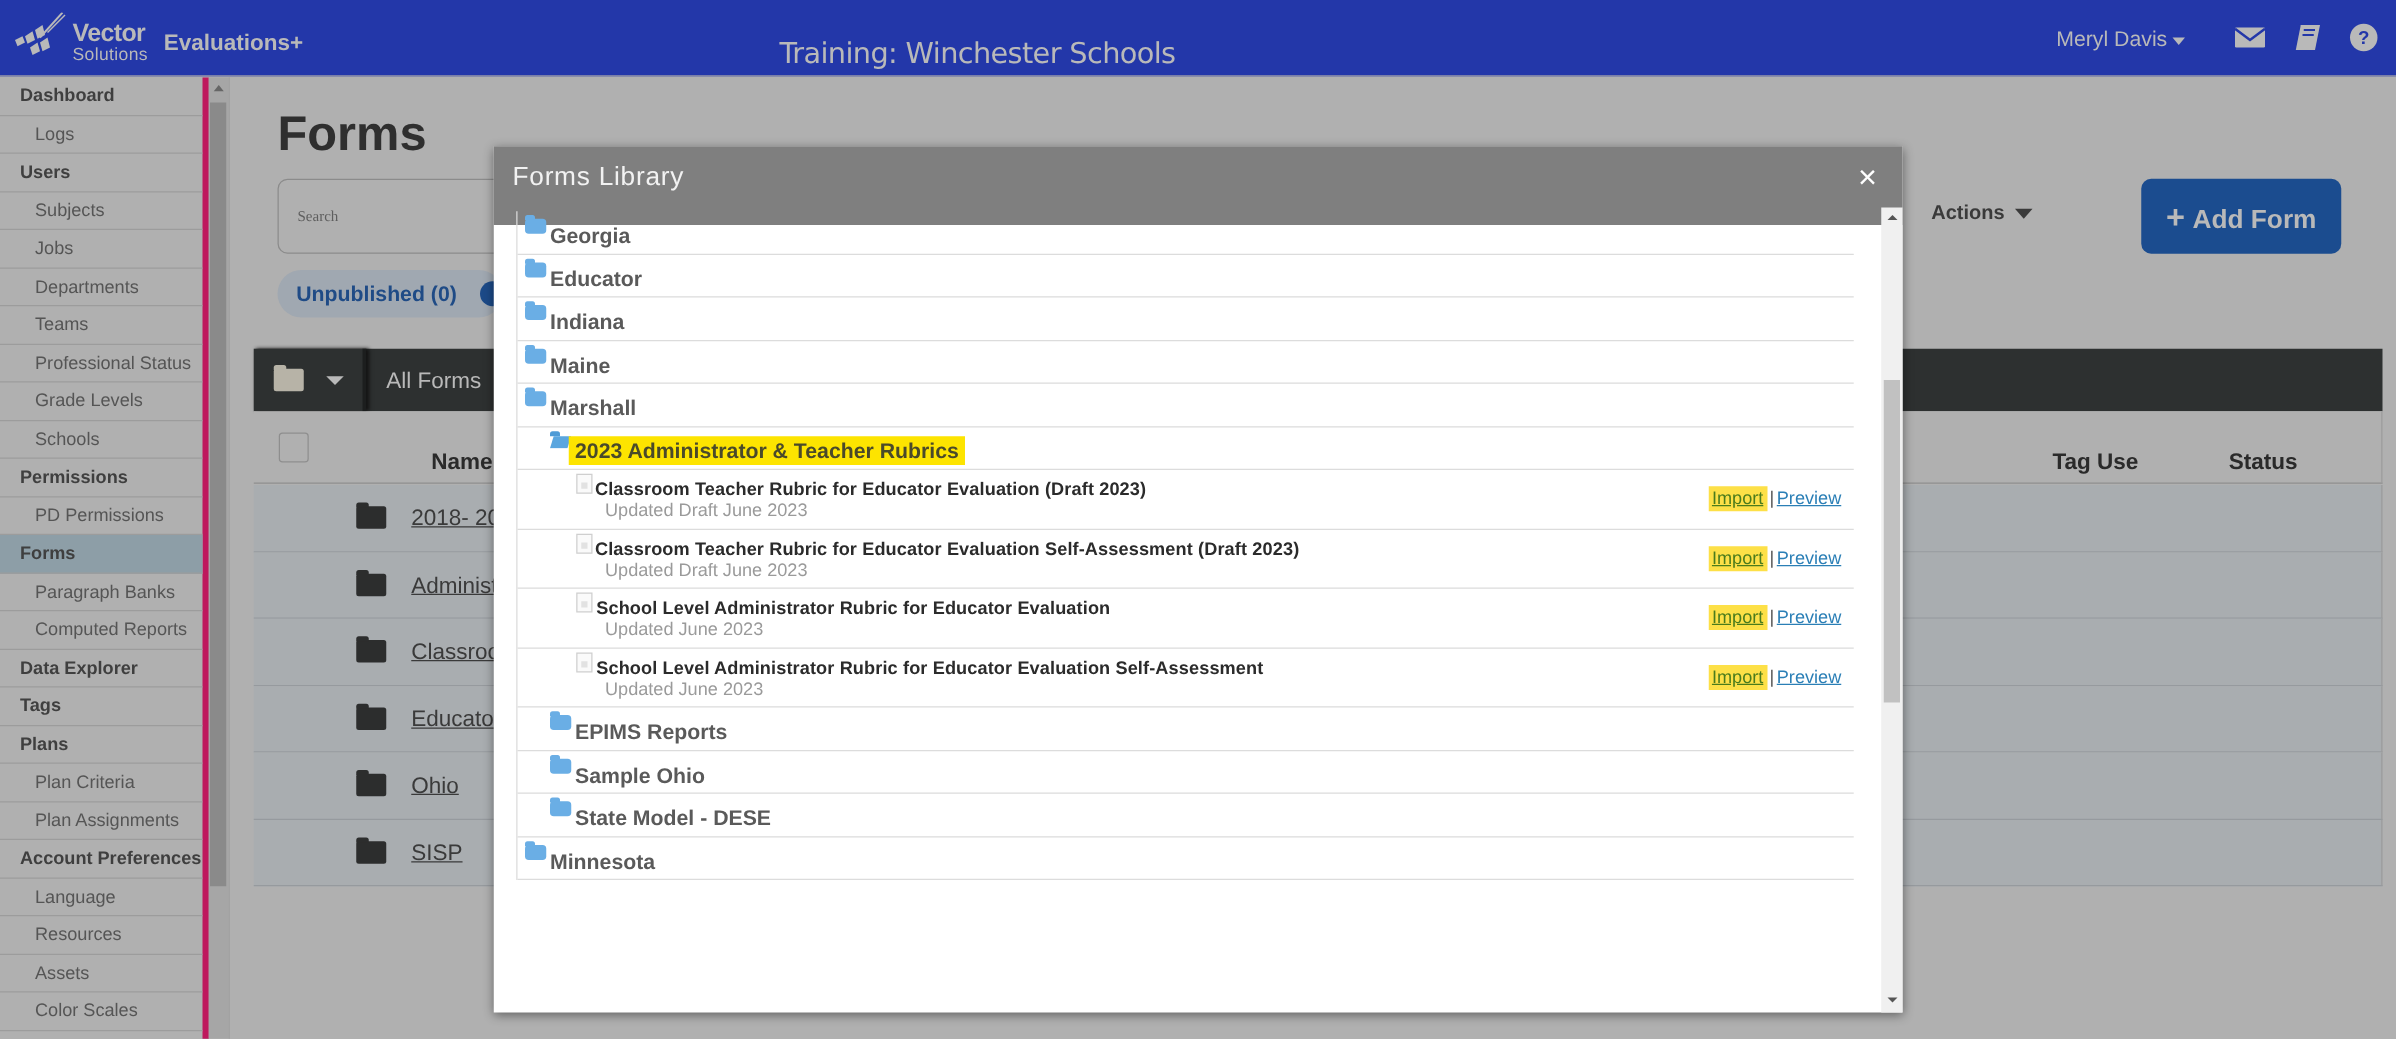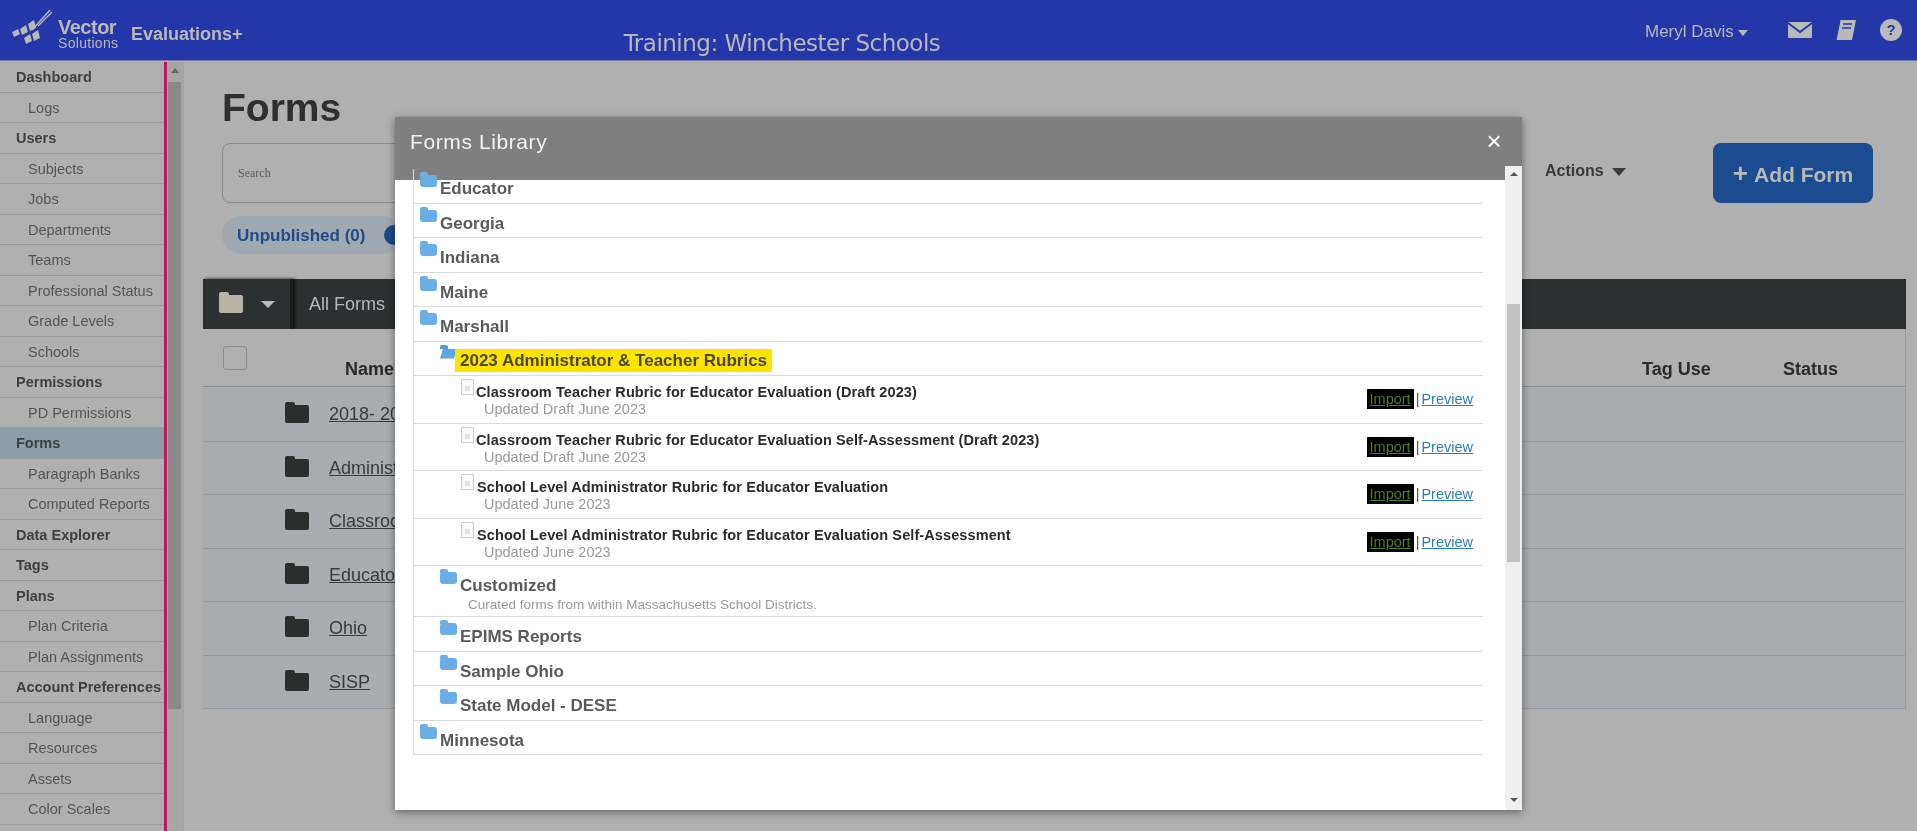--- a/index.html
+++ b/index.html
@@ -11,21 +11,21 @@
     .logo { position: absolute; left: 10px; top: 10px; width: 110px; height: 42px; }
     .logo-word1 { position: absolute; left: 48px; top: 6px; color: #b9b9b9; font-size: 20px; font-weight: bold; letter-spacing: -0.5px; }
     .logo-word2 { position: absolute; left: 48px; top: 25px; color: #b9b9b9; font-size: 14px; font-weight: normal; letter-spacing: 0.3px; }
     .app-name { position: absolute; left: 131px; top: 24px; color: #b9b9b9; font-size: 18px; font-weight: bold; }
     .center-title { position: absolute; left: 0; width: 1564px; top: 30px; text-align: center; color: #b9b9b9; font-size: 23px; font-family: "DejaVu Sans", sans-serif; font-weight: normal; letter-spacing: -0.5px; }
     .user-menu { position: absolute; left: 1645px; top: 22px; color: #b9b9b9; font-size: 17px; }
     .user-menu .caret { display: inline-block; width: 0; height: 0; border-left: 5px solid transparent; border-right: 5px solid transparent; border-top: 6px solid #b9b9b9; margin-left: 4px; vertical-align: middle; }
     .top-icon { position: absolute; top: 18px; width: 26px; height: 24px; }
 
     
-    .sidebar { position: absolute; left: 0; top: 62px; width: 167px; height: 770px; background: #b0b0b0; border-right: 3px solid #be185d; }
+    .sidebar { position: absolute; left: 0; top: 62px; width: 167px; height: 770px; background: #b0b0b0; border-right: 5px solid #be185d; }
     .side-item { height: 30.5px; line-height: 30px; font-size: 14.5px; border-bottom: 1px solid #9c9c9c; color: #444; white-space: nowrap; overflow: hidden; }
     .side-item.section { font-weight: bold; padding-left: 16px; color: #3f3f3f; }
     .side-item.sub { padding-left: 28px; color: #555; }
     .side-item.active { background: #8d9ea7; }
     .side-scroll { position: absolute; left: 167px; top: 62px; width: 17px; height: 769px; background: #a6a6a6; }
     .side-scroll .thumb { position: absolute; left: 1px; top: 20px; width: 13px; height: 627px; background: #8a8a8a; }
     .side-scroll .up { position: absolute; left: 4px; top: 6px; width: 0; height: 0; border-left: 4px solid transparent; border-right: 4px solid transparent; border-bottom: 5px solid #666; }
     .main-divider { position: absolute; left: 183px; top: 62px; width: 1px; height: 769px; background: #a2a2a2; }
 
     
@@ -74,21 +74,21 @@
     .fld.open::before { background: #4e9bd6; }
     .fld.open::after { content: ""; position: absolute; left: 0; top: 1px; width: 17px; height: 10px; background: #5aa6df; clip-path: polygon(18% 0, 100% 0, 82% 100%, 0 100%); }
     .flabel { position: absolute; top: 10px; font-size: 17px; font-weight: bold; color: #5a5a5a; white-space: nowrap; }
     .flabel.hl { background: #fde400; color: #4a4a2a; padding: 2px 5px 1px 5px; top: 7px; }
     .fdesc { position: absolute; top: 31px; font-size: 13.5px; color: #9a9a9a; white-space: nowrap; }
     .doc { position: absolute; top: 3px; width: 13px; height: 16px; background: #fafafa; border: 1px solid #cfcfcf; }
     .doc::after { content: ""; position: absolute; left: 3px; top: 6px; width: 5px; height: 5px; background: #e2e2e2; }
     .ilabel { position: absolute; top: 8px; font-size: 14.5px; font-weight: bold; color: #2b2b2b; white-space: nowrap; letter-spacing: 0.1px; }
     .isub { position: absolute; top: 25px; font-size: 14.5px; color: #9a9a9a; white-space: nowrap; }
     .links { position: absolute; right: 10px; top: 15px; font-size: 14.5px; color: #444; white-space: nowrap; }
-    .links .imp { background: #000000; color: #4b7c1c; text-decoration: underline; padding: 2px 3px; cursor: pointer; }
+    .links .imp { background: #fde047; color: #4b7c1c; text-decoration: underline; padding: 2px 3px; cursor: pointer; }
     .links .sep { margin: 0 2px; color: #555; }
     .links .pre { color: #2b7fb6; text-decoration: underline; cursor: pointer; }
 
     .mscroll { position: absolute; left: 1110px; top: 49px; width: 17px; height: 644px; background: #f0f0f0; }
     .mscroll .thumb { position: absolute; left: 2px; top: 138px; width: 13px; height: 258px; background: #c1c1c1; }
     .mscroll .up { position: absolute; left: 5px; top: 6px; width: 0; height: 0; border-left: 4px solid transparent; border-right: 4px solid transparent; border-bottom: 4px solid #555; }
     .mscroll .down { position: absolute; left: 5px; top: 632px; width: 0; height: 0; border-left: 4px solid transparent; border-right: 4px solid transparent; border-top: 4px solid #555; }
   </style>
 </head>
 <body>
@@ -217,25 +217,25 @@
 
 <div class="modal">
   <div class="modal-header">
     <span class="modal-title">Forms Library</span>
     <span class="modal-close">×</span>
   </div>
   <div class="modal-body">
     <div class="tree">
       <div class="node folder">
         <span class="fld" style="left:6px"></span>
+        <span class="flabel" style="left:26px">Georgia</span>
+      </div>
+      <div class="node folder">
+        <span class="fld" style="left:6px"></span>
         <span class="flabel" style="left:26px">Educator</span>
-      </div>
-      <div class="node folder">
-        <span class="fld" style="left:6px"></span>
-        <span class="flabel" style="left:26px">Georgia</span>
       </div>
       <div class="node folder">
         <span class="fld" style="left:6px"></span>
         <span class="flabel" style="left:26px">Indiana</span>
       </div>
       <div class="node folder">
         <span class="fld" style="left:6px"></span>
         <span class="flabel" style="left:26px">Maine</span>
       </div>
       <div class="node folder">
@@ -262,25 +262,20 @@
         <span class="doc" style="left:47px"></span>
         <span class="ilabel" style="left:63px">School Level Administrator Rubric for Educator Evaluation</span>
         <span class="isub" style="left:70px">Updated June 2023</span>
         <span class="links"><span class="imp">Import</span><span class="sep">|</span><span class="pre">Preview</span></span>
       </div>
       <div class="node item">
         <span class="doc" style="left:47px"></span>
         <span class="ilabel" style="left:63px">School Level Administrator Rubric for Educator Evaluation Self-Assessment</span>
         <span class="isub" style="left:70px">Updated June 2023</span>
         <span class="links"><span class="imp">Import</span><span class="sep">|</span><span class="pre">Preview</span></span>
-      </div>
-      <div class="node folder desc">
-        <span class="fld" style="left:26px"></span>
-        <span class="flabel" style="left:46px">Customized</span>
-        <span class="fdesc" style="left:54px">Curated forms from within Massachusetts School Districts.</span>
       </div>
       <div class="node folder">
         <span class="fld" style="left:26px"></span>
         <span class="flabel" style="left:46px">EPIMS Reports</span>
       </div>
       <div class="node folder">
         <span class="fld" style="left:26px"></span>
         <span class="flabel" style="left:46px">Sample Ohio</span>
       </div>
       <div class="node folder">

